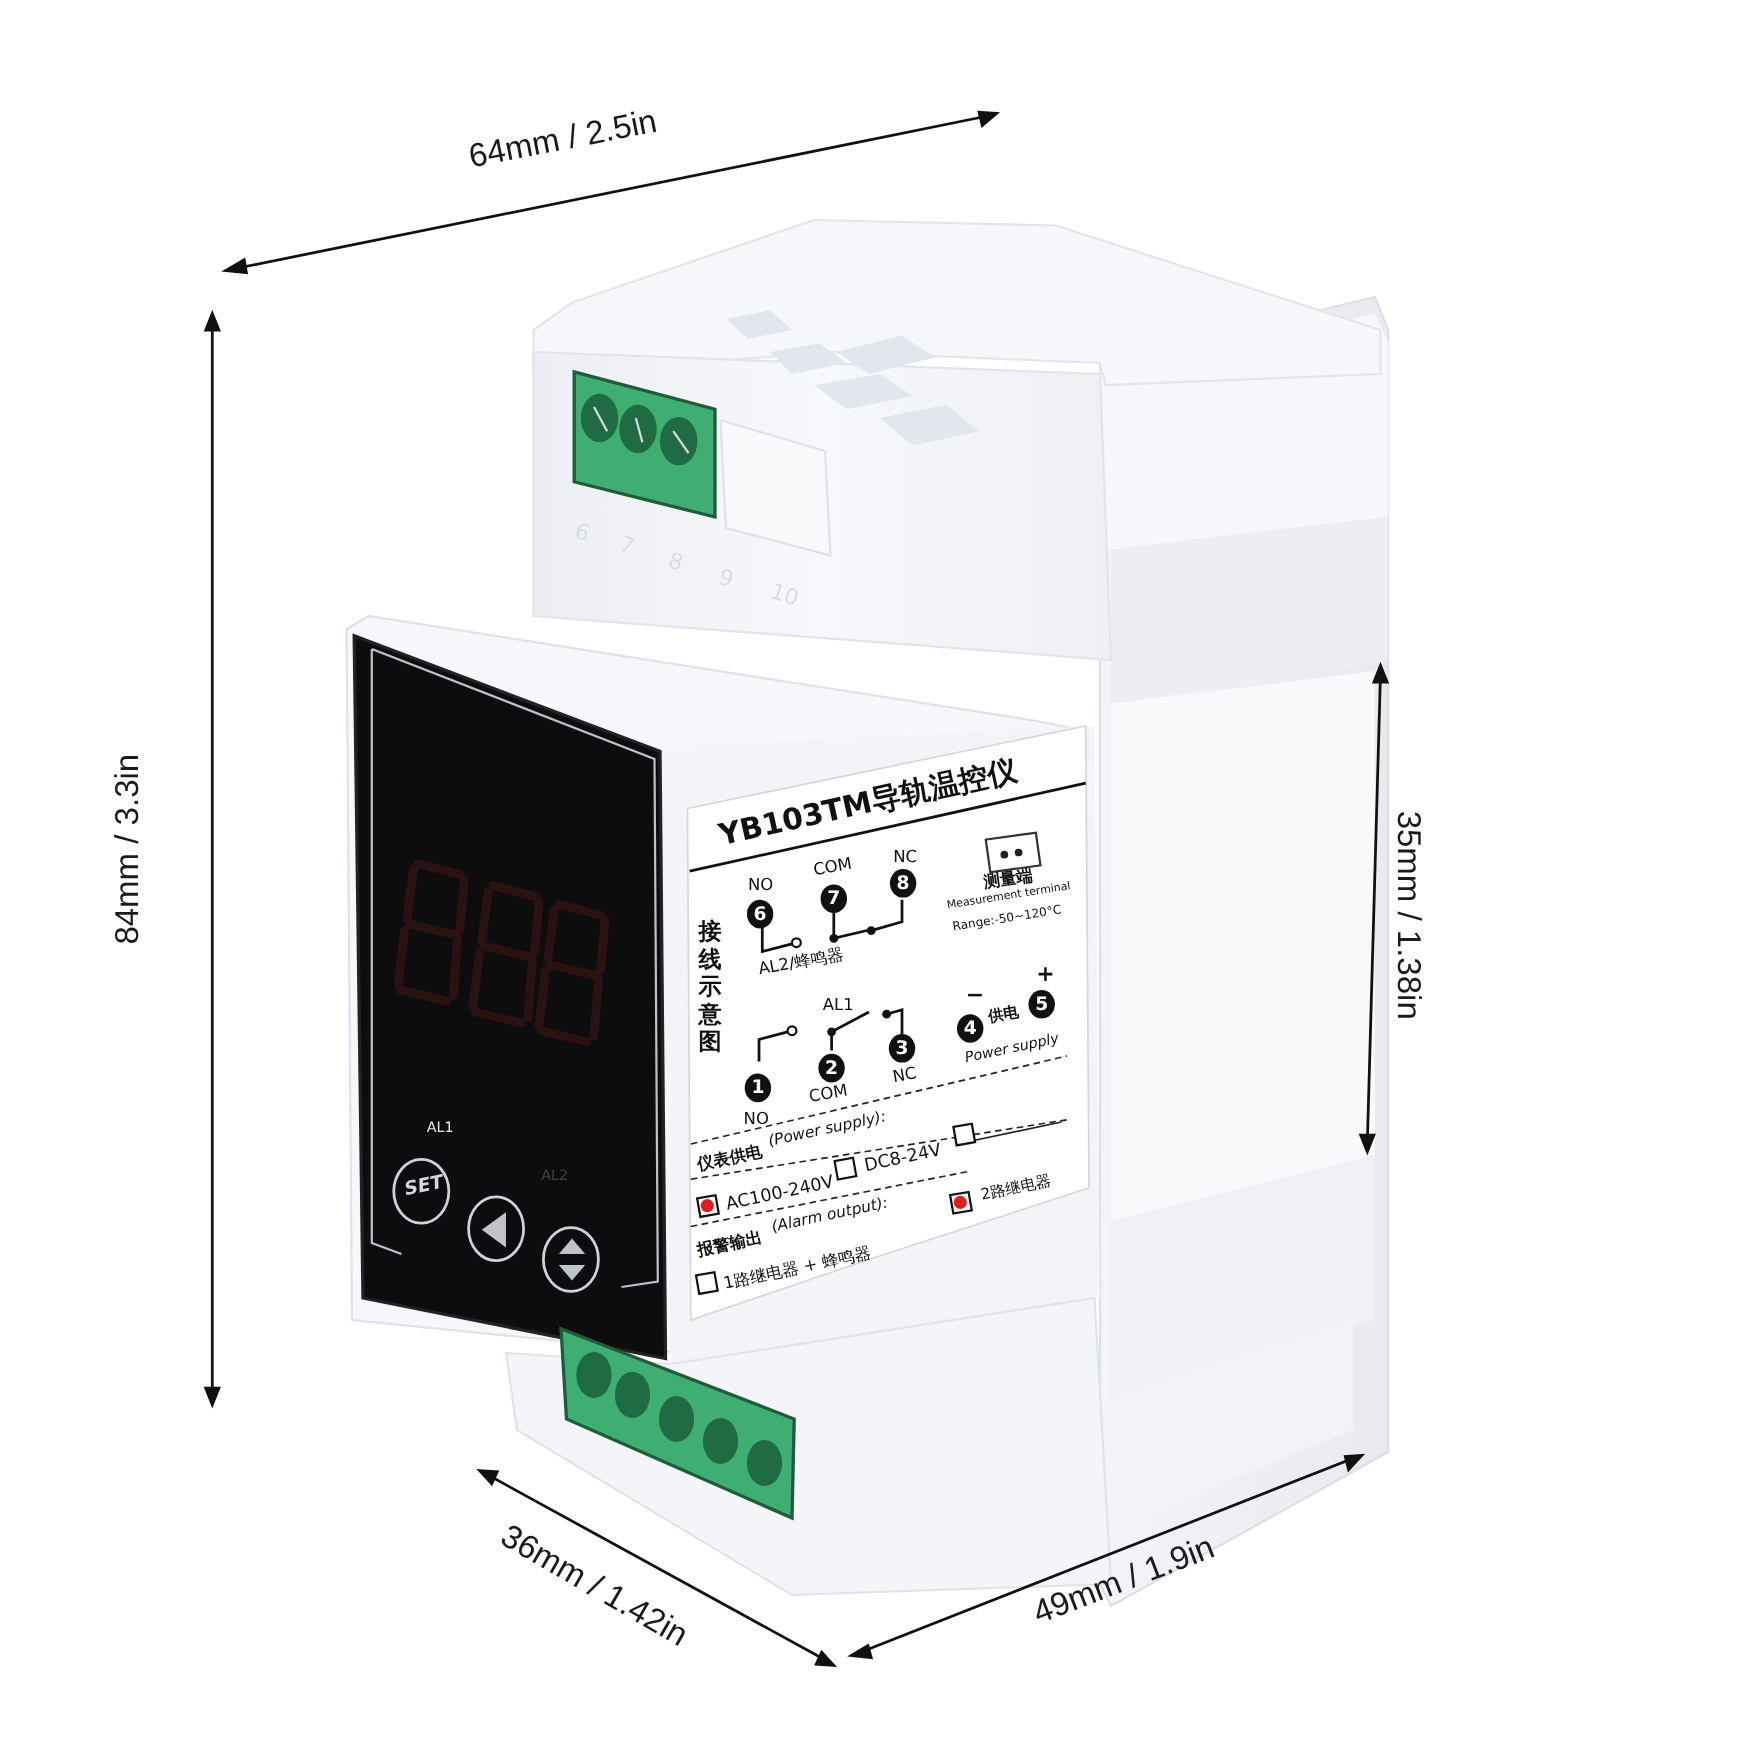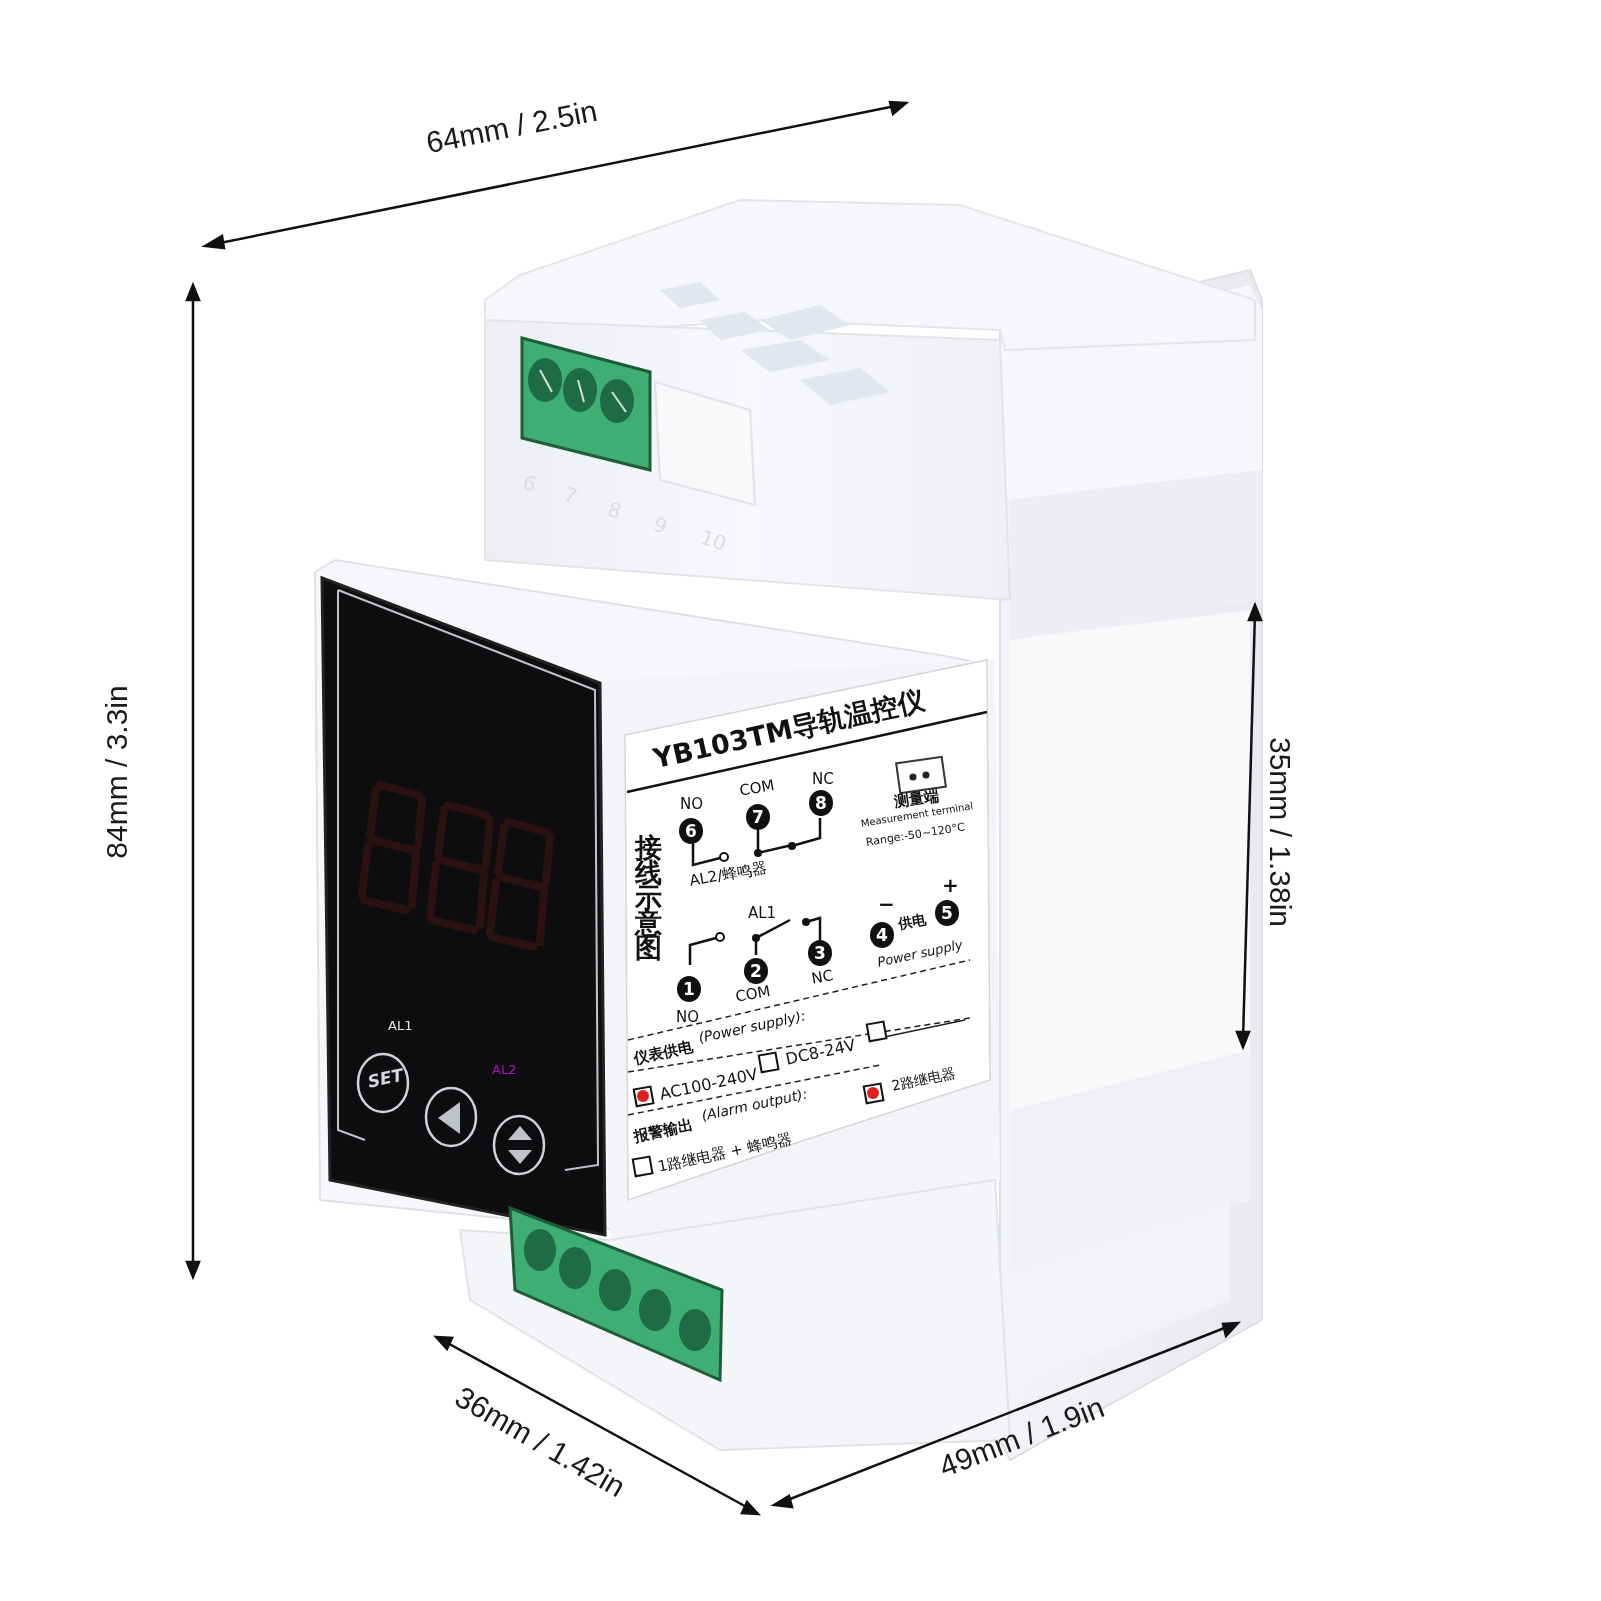--- a/index.html
+++ b/index.html
@@ -143,28 +143,28 @@
 
 <div>
   <span class="lbl" style="left:527px;top:470px;font-size:20px;color:#d9dce2;transform:rotate(18deg);">6</span>
   <span class="lbl" style="left:568px;top:482px;font-size:20px;color:#d9dce2;transform:rotate(18deg);">7</span>
   <span class="lbl" style="left:612px;top:497px;font-size:20px;color:#d9dce2;transform:rotate(18deg);">8</span>
   <span class="lbl" style="left:658px;top:512px;font-size:20px;color:#d9dce2;transform:rotate(18deg);">9</span>
   <span class="lbl" style="left:705px;top:525px;font-size:20px;color:#d9dce2;transform:rotate(18deg);">10</span>
 </div>
 
 <span class="lbl" style="left:388px;top:1018px;font-size:13px;color:#e6e6e6;">AL1</span>
-<span class="lbl" style="left:492px;top:1062px;font-size:13px;color:#a21caf;">AL2</span>
+<span class="lbl" style="left:492px;top:1062px;font-size:13px;color:#404040;">AL2</span>
 <span class="lbl" style="left:366px;top:1072px;font-size:17px;font-style:italic;font-weight:bold;color:#d4d7db;transform:rotate(-12deg);">SET</span>
 <span class="abs" style="left:428px;top:1090px;width:46px;height:54px;"></span>
 <span class="abs" style="left:496px;top:1118px;width:46px;height:54px;"></span>
 
 <div class="lbl bold" style="left:650px;top:742px;font-size:27px;transform:rotate(-12.5deg);">YB103TM导轨温控仪</div>
 
-<div class="lbl bold cn" style="left:635px;top:835px;font-size:27px;width:24px;line-height:25px;white-space:normal;word-break:break-all;">接线示意图</div>
+<div class="lbl bold cn" style="left:635px;top:835px;font-size:21px;width:24px;line-height:25px;white-space:normal;word-break:break-all;">接线示意图</div>
 
 <span class="lbl" style="left:680px;top:795px;font-size:15px;">NO</span>
 <span class="lbl" style="left:738px;top:782px;font-size:15px;transform:rotate(-10deg);">COM</span>
 <span class="lbl" style="left:812px;top:770px;font-size:15px;">NC</span>
 <span class="lbl bold" style="left:679px;top:818px;font-size:17px;color:#fff;background:#111;border-radius:50%;width:24px;height:26px;text-align:center;line-height:26px;">6</span>
 <span class="lbl bold" style="left:746px;top:804px;font-size:17px;color:#fff;background:#111;border-radius:50%;width:24px;height:26px;text-align:center;line-height:26px;">7</span>
 <span class="lbl bold" style="left:809px;top:790px;font-size:17px;color:#fff;background:#111;border-radius:50%;width:24px;height:26px;text-align:center;line-height:26px;">8</span>
 <span class="lbl" style="left:688px;top:872px;font-size:15px;transform:rotate(-10deg);">AL2/蜂鸣器</span>
 
 <span class="lbl bold" style="left:893px;top:793px;font-size:15px;transform:rotate(-8deg);">测量端</span>

